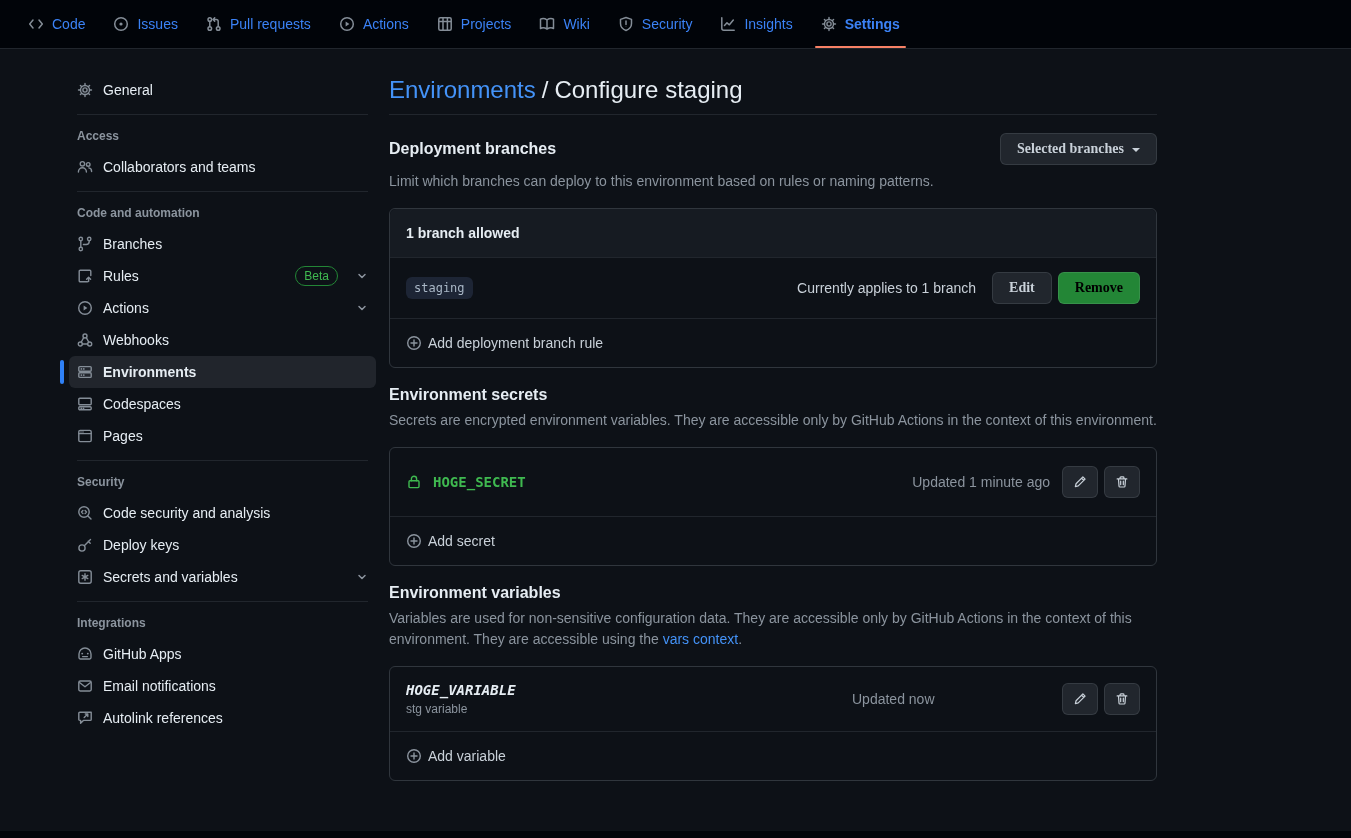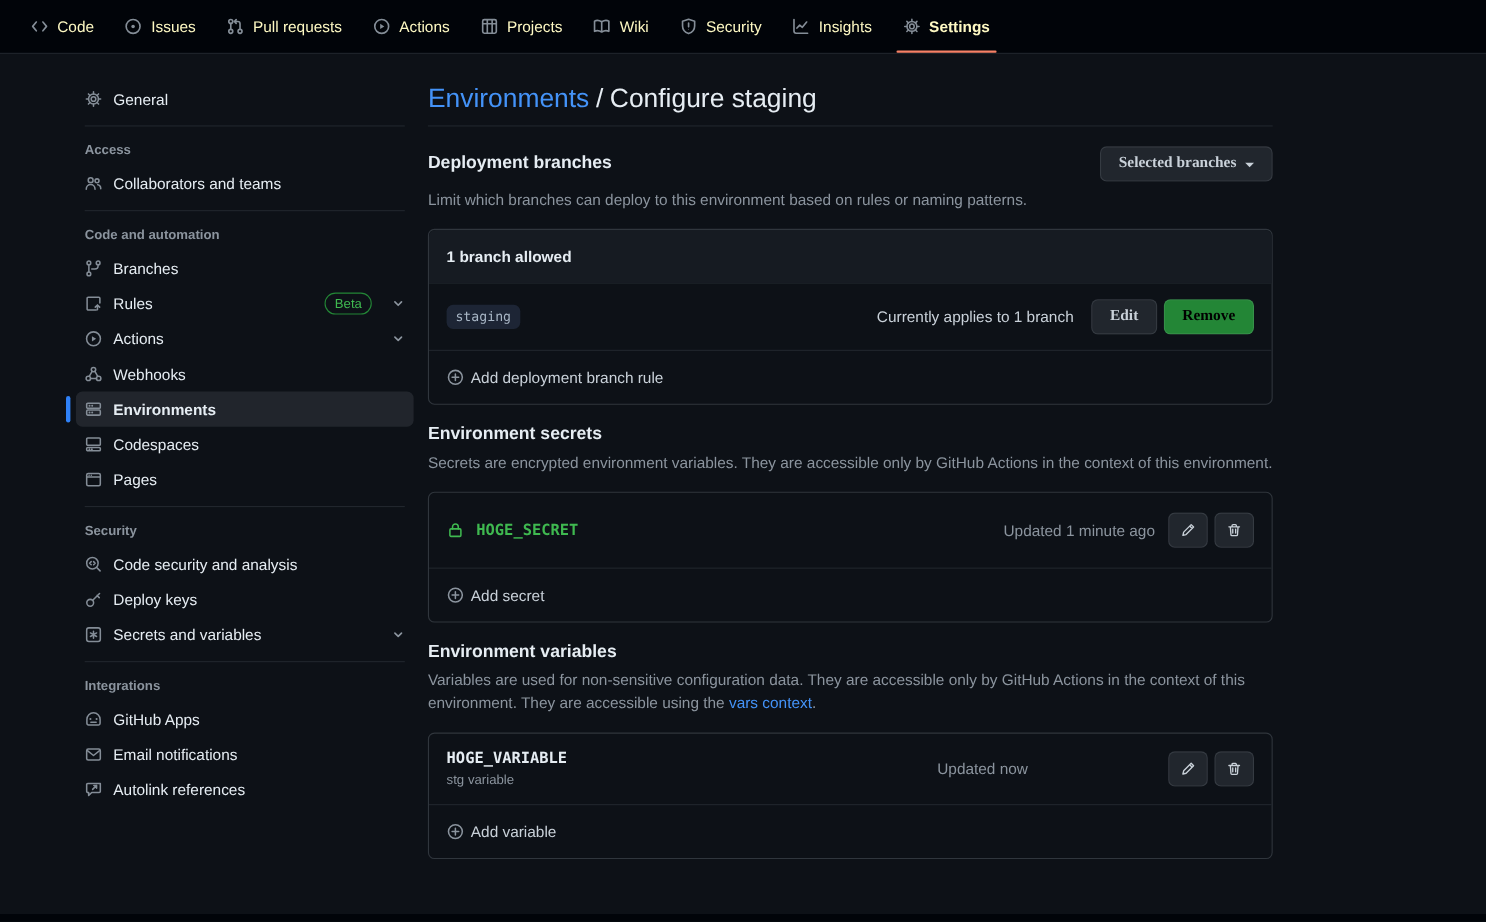--- a/index.html
+++ b/index.html
@@ -15,21 +15,21 @@
 
   
   .topnav {
     position:absolute; top:0; left:0; right:0; height:49px;
     background:#010409; border-bottom:1px solid #21262d;
     display:flex; align-items:stretch; padding-left:14px;
   }
   .tab {
     display:flex; align-items:center; gap:8px;
     padding:0 12px; margin:0 2px; position:relative;
-    color:#fef9c3; cursor:pointer; white-space:nowrap;
+    color:#3b82f6; cursor:pointer; white-space:nowrap;
   }
   .tab .ticon { color:#848d97; display:flex; }
   .tab.active .tlabel { font-weight:700; }
   .tab.active::after {
     content:""; position:absolute; left:6px; right:6px; bottom:0;
     height:2px; background:#f78166; border-radius:3px;
   }
 
   
   .sidebar { position:absolute; top:74px; left:64px; width:312px; }
@@ -94,21 +94,21 @@
   .secret-name {
     display:flex; align-items:center; gap:11px;
     color:#3fb950; font-family:"DejaVu Sans Mono", monospace; font-weight:700; font-size:14px;
   }
   .secret-name .lock { display:flex; }
   .updated { color:#8b949e; }
   .row-secret { padding:18px 16px; }
   .row-secret .updated { margin-left:auto; margin-right:12px; }
 
   .var-cell { width:446px; }
-  .var-name { font-family:"DejaVu Sans Mono", monospace; font-weight:700; font-size:14px; color:#e6edf3; }
+  .var-name { font-family:"DejaVu Sans Mono", monospace; font-weight:700; font-size:14px; color:#e6edf3;font-style:italic; }
   .var-note { font-size:12px; color:#8b949e; margin-top:4px; }
   .row-var { padding:15px 16px; }
   .row-var .updated { flex:1; }
 
   .bottom-strip { position:absolute; left:0; right:0; bottom:0; height:7px; background:#010409; }
 </style>
 </head>
 <body>
 
 <header class="topnav">

